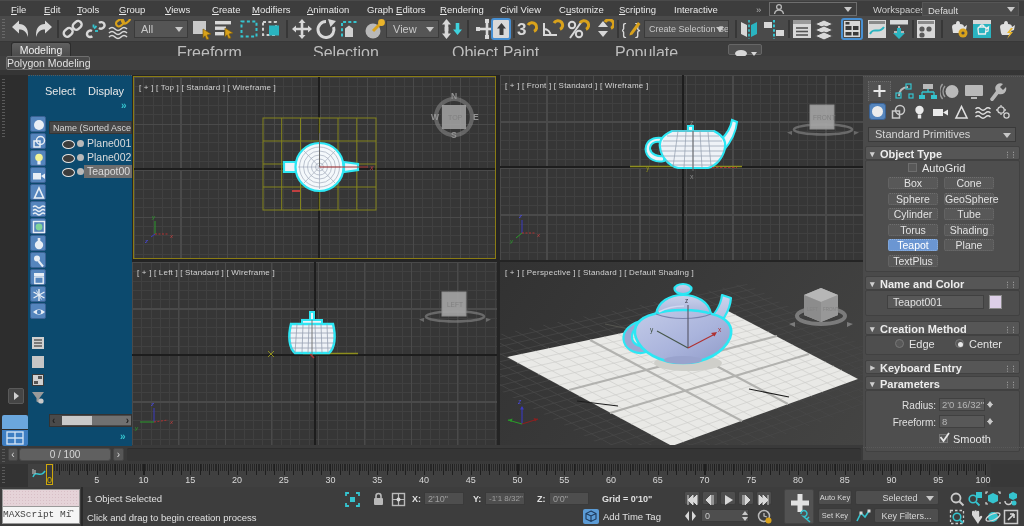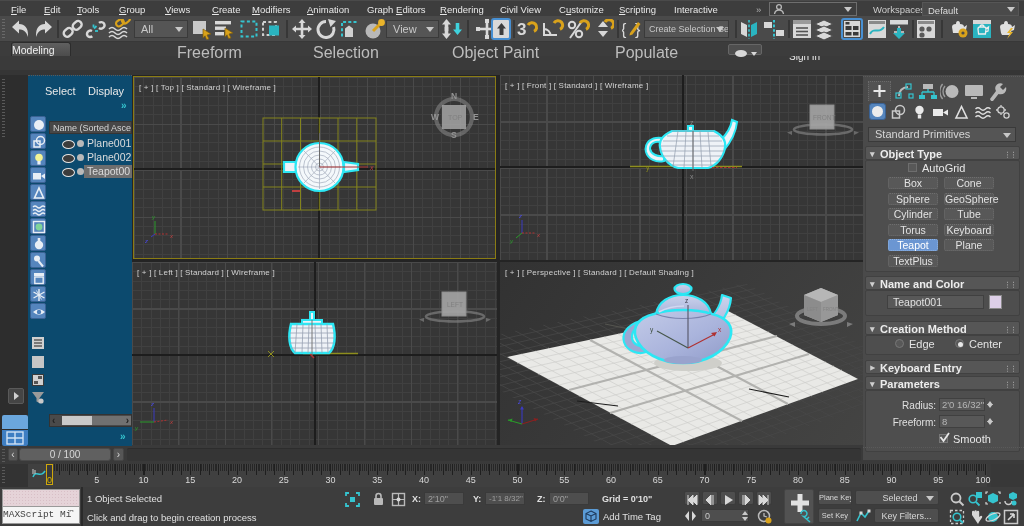--- a/index.html
+++ b/index.html
@@ -16,21 +16,21 @@
   .combo{position:absolute;top:4px;height:18px;background:#555555;border:1px solid #3a3a3a;
          color:#c8c8c8;font-size:11px;line-height:16px;padding-left:6px;white-space:nowrap;overflow:hidden;}
   .combo .ar{position:absolute;right:4px;top:6px;width:0;height:0;border-left:4px solid transparent;
          border-right:4px solid transparent;border-top:5px solid #c8c8c8;}
   .ticon{position:absolute;top:3px;}
   
   #ribbontabs{left:0;top:42px;width:1024px;height:14px;background:#3c3c3c;}
   #ribbontabs .rt{position:absolute;top:1.5px;font-size:16px;color:#bdbdbd;}
   #modtab{left:11px;top:0;width:60px;height:14px;background:linear-gradient(#606060,#4c4c4c);
           border:1px solid #2c2c2c;border-bottom:none;border-radius:3px 3px 0 0;
-          color:#f0f0f0;font-size:10.5px;line-height:14px;}
+          color:#f0f0f0;font-size:10.5px;text-align:center;line-height:14px;}
   #ribbonrow2{left:0;top:56px;width:1024px;height:14px;background:#404040;}
   #polymod{position:absolute;left:6px;top:0px;width:84px;height:14px;background:#4a4a4a;
            border:1px solid #6e6e6e;border-radius:2px;color:#e0e0e0;font-size:10.5px;
            text-align:center;line-height:12px;white-space:nowrap;}
   #ribbonbot{left:0;top:70px;width:1024px;height:5px;background:#353535;}
   
   #leftstrip{left:0;top:75px;width:28px;height:371px;background:#2d2d2d;}
   
   #sexp{left:28px;top:75px;width:104px;height:371px;background:#0c4a6e;border-top:1px dotted #5a5a5a;}
   #sexp .hdr{position:absolute;font-size:11px;color:#e8e8e8;}
@@ -320,20 +320,23 @@
     <span class="rt" style="left:313px;">Selection</span>
     <span class="rt" style="left:452px;">Object Paint</span>
     <span class="rt" style="left:615px;">Populate</span>
     <div style="position:absolute;left:728px;top:2px;width:34px;height:11px;background:#4e4e4e;border:1px solid #666;border-radius:2px;">
       <svg width="34" height="11" viewBox="0 0 34 11">
           <ellipse cx="12" cy="5.5" rx="6" ry="3.5" fill="#d8d8d8"></ellipse>
           <path d="M22 4 l3 4 l3 -4 Z" fill="#d8d8d8"></path>
         </svg>
     </div>
   </div>
+  <div id="ribbonrow2" class="abs">
+      <div id="polymod">Polygon Modeling</div>
+    </div>
   <div id="ribbonbot" class="abs"></div>
 
   <div id="leftstrip" class="abs">
     <div style="position:absolute;left:2px;top:4px;width:3px;height:60px;background:repeating-linear-gradient(to bottom,#5a5a5a 0 1px,transparent 1px 3px);"></div>
     <div style="position:absolute;left:8px;top:313px;width:16px;height:16px;background:#454545;border:1px solid #5a5a5a;border-radius:2px;">
       <span style="position:absolute;left:5px;top:3px;width:0;height:0;border-top:4px solid transparent;border-bottom:4px solid transparent;border-left:5px solid #d0d0d0;"></span>
     </div>
     <div style="position:absolute;left:2px;top:340px;width:26px;height:14px;background:#6ba7dd;border-radius:2px 2px 0 0;"></div>
     <div style="position:absolute;left:2px;top:355px;width:26px;height:16px;background:#3e7ec2;border-radius:0 0 2px 2px;">
       <svg width="26" height="16" viewBox="0 0 26 16">
@@ -716,21 +719,21 @@
     <div class="roll" style="top:85px;height:112px;"></div>
     <div style="position:absolute;left:45px;top:88px;width:9px;height:9px;background:#585858;border:1px solid #6e6e6e;"></div>
     <span style="position:absolute;left:59px;top:87px;font-size:11px;color:#e8e8e8;">AutoGrid</span>
     <div class="cbtn" style="left:25px;top:102px;">Box</div>
       <div class="cbtn" style="left:81px;top:102px;">Cone</div>
     <div class="cbtn" style="left:25px;top:117.5px;">Sphere</div>
       <div class="cbtn" style="left:81px;top:117.5px;">GeoSphere</div>
     <div class="cbtn" style="left:25px;top:133px;">Cylinder</div>
       <div class="cbtn" style="left:81px;top:133px;">Tube</div>
     <div class="cbtn" style="left:25px;top:148.5px;">Torus</div>
-      <div class="cbtn" style="left:81px;top:148.5px;">Keyboard</div>
+      <div class="cbtn" style="left:81px;top:148.5px;">Shading</div>
     <div class="cbtn" style="left:25px;top:164px;background:#6b96d2;border-color:#8fb4e4;color:#fff;">Teapot</div>
       <div class="cbtn" style="left:81px;top:164px;">Plane</div>
     <div class="cbtn" style="left:25px;top:179.5px;">TextPlus</div>
 
     <div class="rollhdr" style="top:201px;">Name and Color<span class="rar">▾</span><span class="pin">⋮⋮</span></div>
     <div class="roll" style="top:215px;height:26px;"></div>
     <div style="position:absolute;left:24px;top:220px;width:97px;height:14px;background:#585858;border:1px solid #404040;color:#e0e0e0;font-size:10.5px;line-height:13px;padding-left:5px;">Teapot001</div>
     <div style="position:absolute;left:126px;top:220px;width:13px;height:14px;background:#ddcfe8;border:1px solid #8a8a8a;"></div>
 
     <div class="rollhdr" style="top:246px;">Creation Method<span class="rar">▾</span><span class="pin">⋮⋮</span></div>
@@ -856,21 +859,21 @@
     <svg style="position:absolute;left:757px;top:22px;" width="15" height="15" viewBox="0 0 15 15">
       <circle cx="7" cy="7" r="5.5" fill="none" stroke="#b9b9b9" stroke-width="1.5"></circle>
         <path d="M7 4 L7 7 L10 8" stroke="#b9b9b9" stroke-width="1.3" fill="none"></path>
       <circle cx="11.5" cy="11.5" r="3" fill="#d9a21b"></circle>
       </svg>
     <div style="position:absolute;left:784px;top:2px;width:30px;height:35px;background:#525252;border:1px solid #444;border-radius:2px;">
       <svg width="30" height="35" viewBox="0 0 30 35">
           <path d="M15 4 L15 22 M6 13 L24 13" stroke="#e2e2e2" stroke-width="5"></path>
       <path d="M16 24 a3 3 0 1 1 2.5 2.5 L25 32 M22 29 l2 -2" stroke="#35c4cf" stroke-width="1.5" fill="none"></path>
         </svg></div>
-    <div class="sbtn" style="left:818px;top:3px;width:34px;height:15px;line-height:14px;font-size:7.5px;white-space:nowrap;overflow:hidden;">Plane Key</div>
+    <div class="sbtn" style="left:818px;top:3px;width:34px;height:15px;line-height:14px;font-size:7.5px;white-space:nowrap;overflow:hidden;">Auto Key</div>
     <div class="sbtn" style="left:818px;top:21px;width:34px;height:15px;line-height:14px;font-size:7.5px;white-space:nowrap;overflow:hidden;">Set Key</div>
     <div class="sbtn" style="left:855px;top:3px;width:84px;height:15px;line-height:14px;text-align:center;padding-left:6px;">Selected
       <span style="position:absolute;right:4px;top:5px;width:0;height:0;border-left:4px solid transparent;border-right:4px solid transparent;border-top:5px solid #c8c8c8;"></span></div>
     <svg style="position:absolute;left:855px;top:22px;" width="16" height="14" viewBox="0 0 16 14">
       <path d="M2 12 L6 4 L10 8 L14 2" fill="none" stroke="#35c4cf" stroke-width="1.6"></path>
       <g fill="#d8d8d8">
           <rect x="4.5" y="2.5" width="3" height="3"></rect>
           <rect x="12.5" y="0.5" width="3" height="3"></rect>
         </g>
       </svg>

